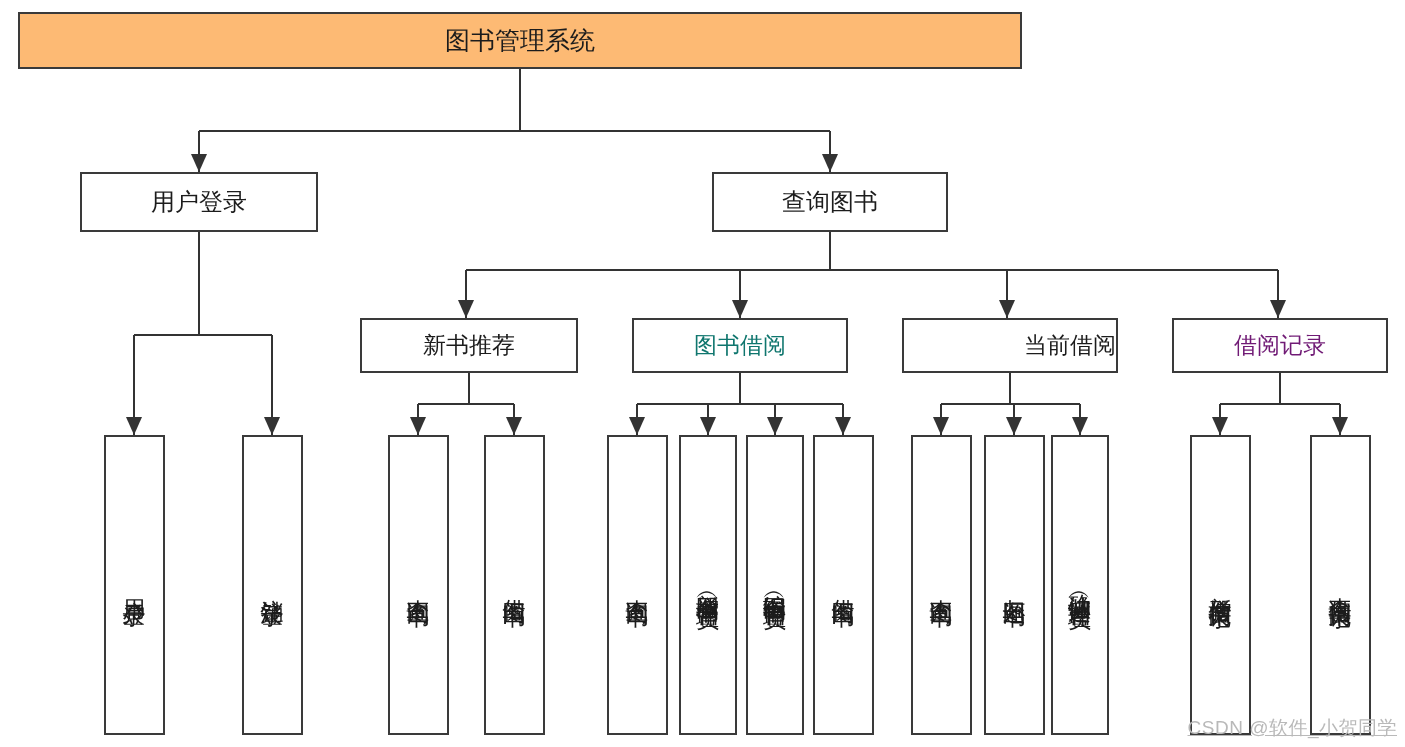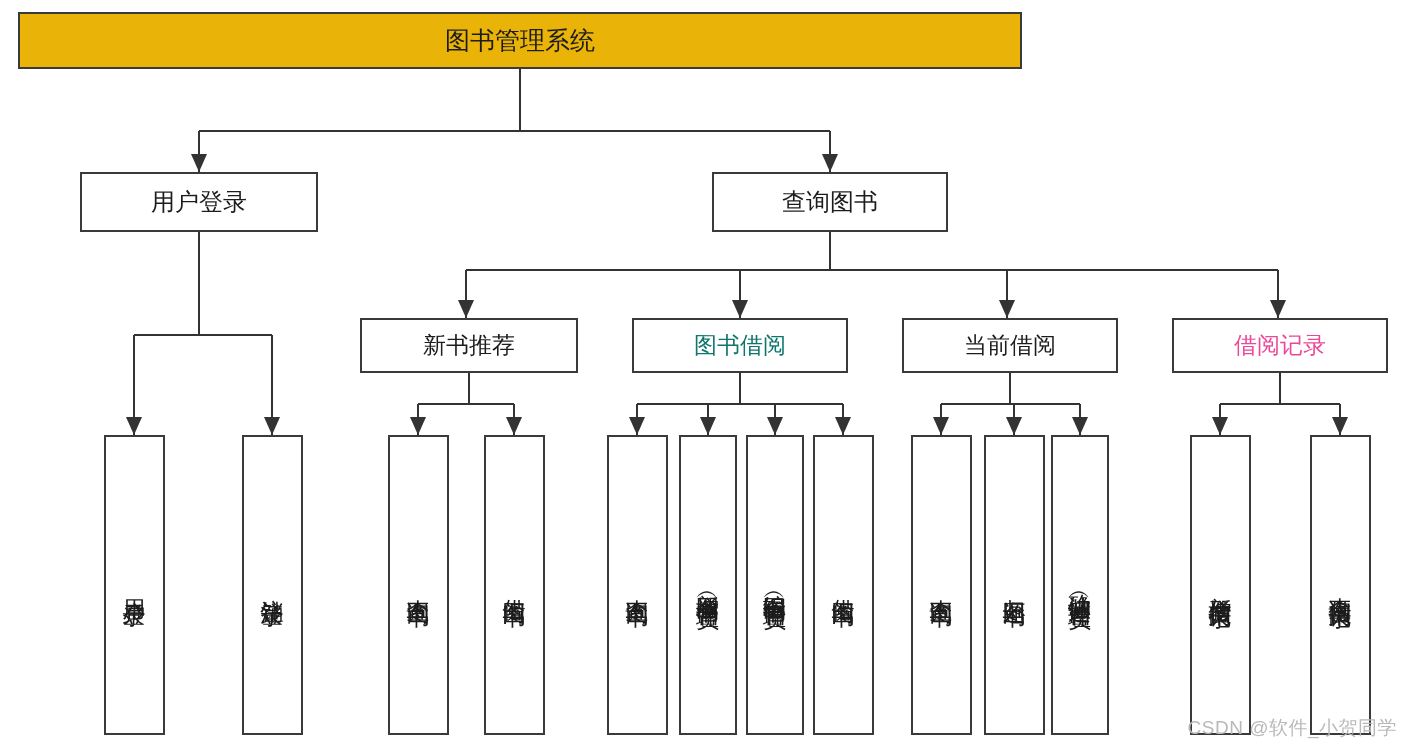--- a/index.html
+++ b/index.html
@@ -66,20 +66,21 @@
   }
   #watermark {
     position: absolute;
     right: 8px;
     bottom: 6px;
     font-size: 19px;
     color: #b9b9b9;
     letter-spacing: 0.5px;
     white-space: nowrap;
     user-select: none;
+    text-decoration: underline;
   }
 </style>
 </head>
 <body>
 
 <div id="diagram-root">
 
   <svg id="edge-layer" width="1405" height="747" viewBox="0 0 1405 747" xmlns="http://www.w3.org/2000/svg">
       <line x1="520" y1="69" x2="520" y2="131" stroke="#333333" stroke-width="2.6" shape-rendering="crispEdges"></line>
       <line x1="199" y1="131" x2="830" y2="131" stroke="#333333" stroke-width="2.6" shape-rendering="crispEdges"></line>
@@ -129,39 +130,39 @@
       <polygon points="1072,417 1088,417 1080,435" fill="#333333"></polygon>
       <line x1="1280" y1="373" x2="1280" y2="404" stroke="#333333" stroke-width="2.6" shape-rendering="crispEdges"></line>
       <line x1="1220" y1="404" x2="1340" y2="404" stroke="#333333" stroke-width="2.6" shape-rendering="crispEdges"></line>
       <line x1="1220" y1="404" x2="1220" y2="435" stroke="#333333" stroke-width="2.6" shape-rendering="crispEdges"></line>
       <polygon points="1212,417 1228,417 1220,435" fill="#333333"></polygon>
       <line x1="1340" y1="404" x2="1340" y2="435" stroke="#333333" stroke-width="2.6" shape-rendering="crispEdges"></line>
       <polygon points="1332,417 1348,417 1340,435" fill="#333333"></polygon>
     </svg>
 
   <div id="node-layer">
-      <div class="node level-root" style="left: 18px; top: 12px; width: 1004px; height: 57px; border-color: rgb(58, 58, 58); background: #eab308; color: rgb(28, 28, 28);">
+      <div class="node level-root" style="left: 18px; top: 12px; width: 1004px; height: 57px; border-color: rgb(58, 58, 58); background: #fdba74; color: rgb(28, 28, 28);">
         <span class="node-label">图书管理系统</span>
       </div>
       <div class="node level-2" style="left: 80px; top: 172px; width: 238px; height: 60px; border-color: rgb(58, 58, 58); background: rgb(255, 255, 255); color: rgb(28, 28, 28);">
         <span class="node-label">用户登录</span>
       </div>
       <div class="node level-2" style="left: 712px; top: 172px; width: 236px; height: 60px; border-color: rgb(58, 58, 58); background: rgb(255, 255, 255); color: rgb(28, 28, 28);">
         <span class="node-label">查询图书</span>
       </div>
       <div class="node level-3" style="left: 360px; top: 318px; width: 218px; height: 55px; border-color: rgb(58, 58, 58); background: rgb(255, 255, 255); color: rgb(28, 28, 28);">
         <span class="node-label">新书推荐</span>
       </div>
       <div class="node level-3" style="left: 632px; top: 318px; width: 216px; height: 55px; border-color: rgb(58, 58, 58); background: rgb(255, 255, 255); color: #0f766e;">
         <span class="node-label">图书借阅</span>
       </div>
-      <div class="node level-3" style="left: 902px; top: 318px; width: 216px; height: 55px; border-color: rgb(58, 58, 58); background: rgb(255, 255, 255); color: rgb(28, 28, 28);">
+      <div class="node level-3" style="left: 902px; top: 318px; width: 216px; height: 55px; border-color: rgb(58, 58, 58); background: rgb(255, 255, 255); color: rgb(28, 28, 28); justify-content: flex-end;">
         <span class="node-label">当前借阅</span>
       </div>
-      <div class="node level-3" style="left: 1172px; top: 318px; width: 216px; height: 55px; border-color: rgb(58, 58, 58); background: rgb(255, 255, 255); color: #ec4899;">
+      <div class="node level-3" style="left: 1172px; top: 318px; width: 216px; height: 55px; border-color: rgb(58, 58, 58); background: rgb(255, 255, 255); color: #701a75;">
         <span class="node-label">借阅记录</span>
       </div>
       <div class="node level-leaf leaf" style="left: 104px; top: 435px; width: 61px; height: 300px; border-color: rgb(58, 58, 58); background: rgb(255, 255, 255); color: rgb(28, 28, 28);">
         <span class="node-label">用户登录</span>
       </div>
       <div class="node level-leaf leaf" style="left: 242px; top: 435px; width: 61px; height: 300px; border-color: rgb(58, 58, 58); background: rgb(255, 255, 255); color: rgb(28, 28, 28);">
         <span class="node-label">注销登录</span>
       </div>
       <div class="node level-leaf leaf" style="left: 388px; top: 435px; width: 61px; height: 300px; border-color: rgb(58, 58, 58); background: rgb(255, 255, 255); color: rgb(28, 28, 28);">
         <span class="node-label">查询图书</span>

